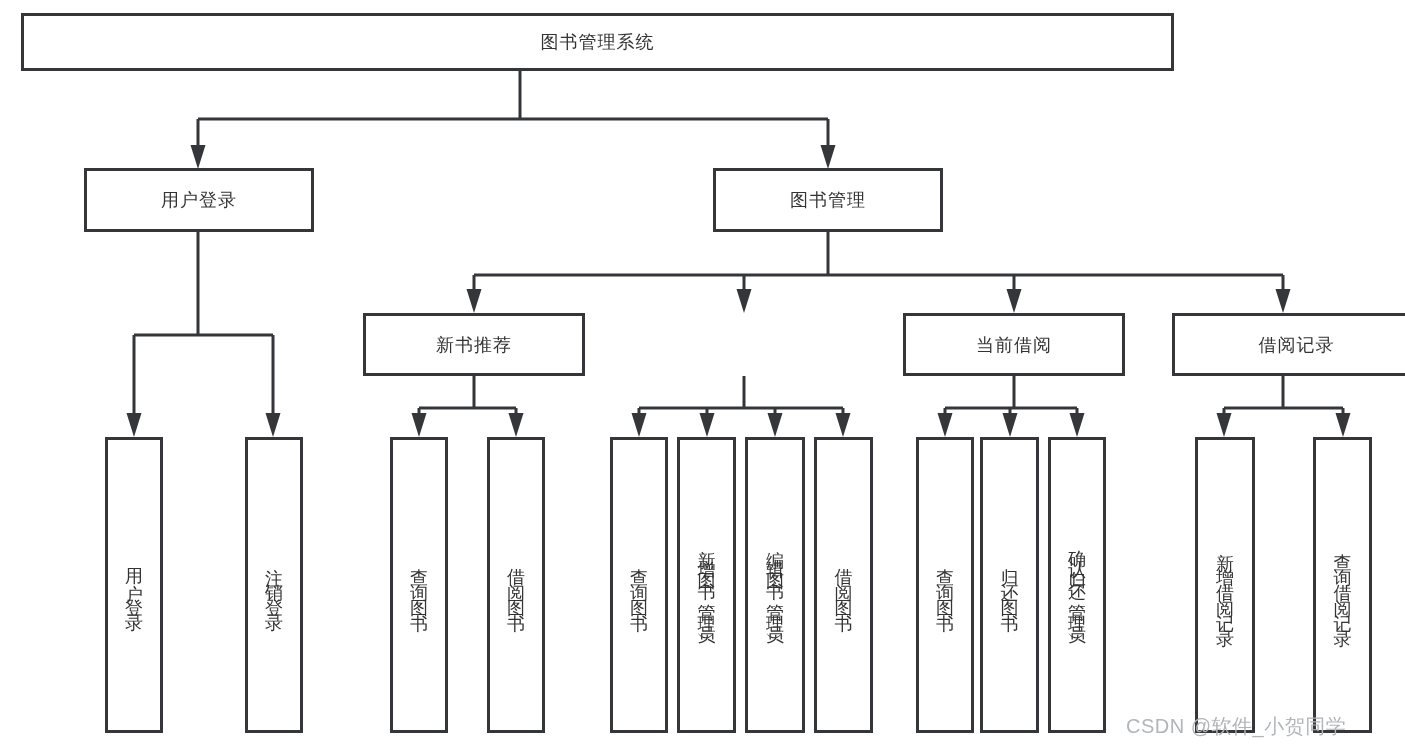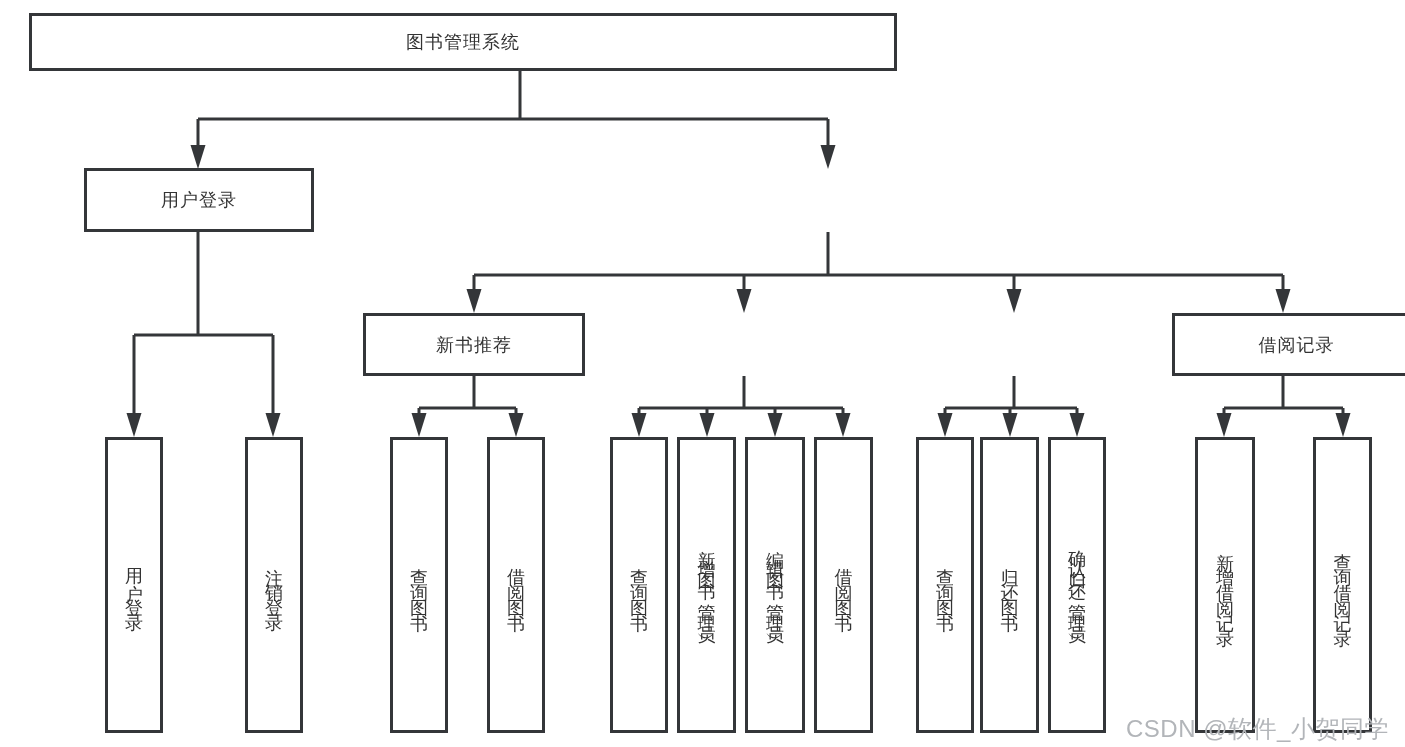--- a/index.html
+++ b/index.html
@@ -29,35 +29,35 @@
     border:3px solid var(--line);
     color:var(--text);
     display:flex;align-items:center;justify-content:center;
     z-index:1;
   }
   .hbox{
     font-size:18px;
     letter-spacing:1px;
     white-space:nowrap;
   }
-  .root{left:21px;top:13px;width:868px;height:58px;margin-left:8px;}
+  .root{left:21px;top:13px;width:1153px;height:58px;}
   .lvl2{top:168px;width:230px;height:64px;}
   .lvl3{top:313px;width:222px;height:63px;text-align:right;}
   .vbox{
     top:437px;width:58px;height:296px;
     writing-mode:vertical-rl;
     text-orientation:mixed;
     font-size:18px;
     line-height:1;
     white-space:nowrap;
   }
   .watermark{
     position:absolute;
     left:1126px;top:713px;
-    font-size:24px;
+    font-size:20px;
     color:var(--wm);
     letter-spacing:0.5px;
     z-index:3;
     white-space:nowrap;
   }
 </style>
 </head>
 <body>
 
 <div class="stage">
@@ -101,22 +101,24 @@
     <g>
       <path d="M1283 376 V408 M1224 408 H1343 M1224 408 V429 M1343 408 V429"></path>
       <polygon points="1216.5,413 1231.5,413 1224,437"></polygon>
       <polygon points="1335.5,413 1350.5,413 1343,437"></polygon>
     </g>
   </svg>
 
   <div class="box hbox root">图书管理系统</div>
 
   <div class="box hbox lvl2" style="left:84px">用户登录</div>
+  <div class="box hbox lvl2" style="left:713px">图书管理</div>
 
   <div class="box hbox lvl3" style="left:363px">新书推荐</div>
+  <div class="box hbox lvl3" style="left:903px">当前借阅</div>
   <div class="box hbox lvl3" style="left:1172px;width:249px">借阅记录</div>
 
   <div class="box vbox" style="left: 105px; letter-spacing: 0.85em; display: flex; align-items: center; justify-content: center;">用户登录</div>
   <div class="box vbox" style="left: 245px; letter-spacing: 0.85em; display: flex; align-items: center; justify-content: center;">注销登录</div>
 
   <div class="box vbox" style="left: 390px; letter-spacing: 0.85em; display: flex; align-items: center; justify-content: center;">查询图书</div>
   <div class="box vbox" style="left: 487px; letter-spacing: 0.85em; display: flex; align-items: center; justify-content: center;">借阅图书</div>
 
   <div class="box vbox" style="left: 610px; letter-spacing: 0.85em; display: flex; align-items: center; justify-content: center;">查询图书</div>
   <div class="box vbox" style="left: 677px; width: 59px; letter-spacing: 0.6em; display: flex; align-items: center; justify-content: center;">新增图书（管理员）</div>

